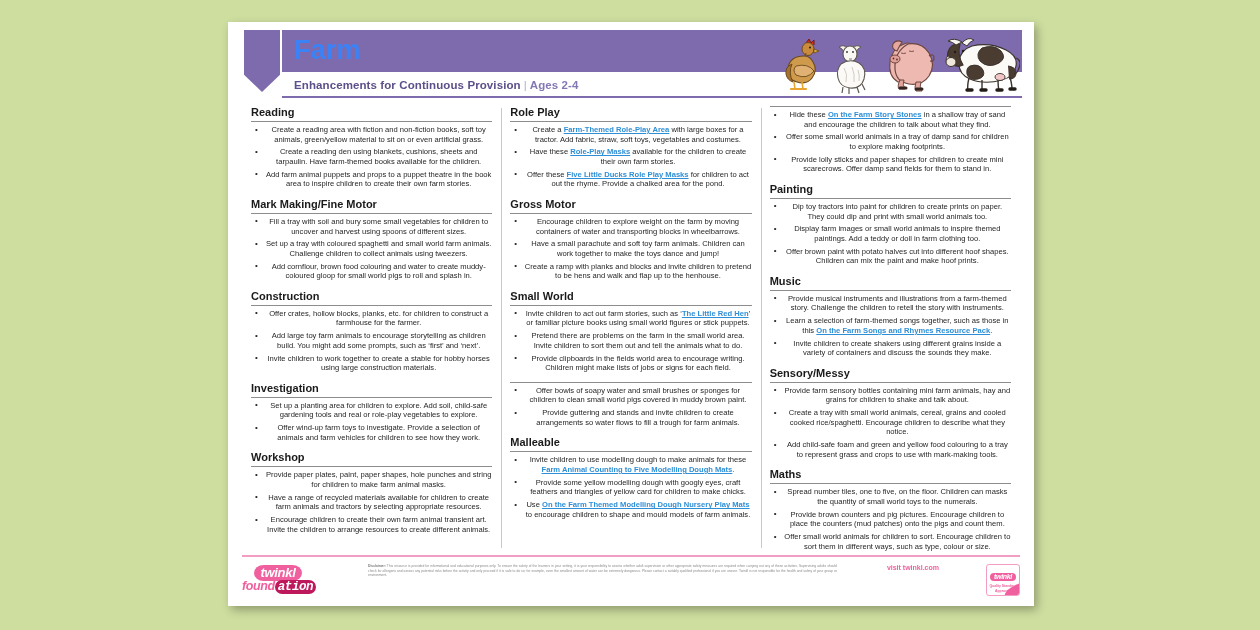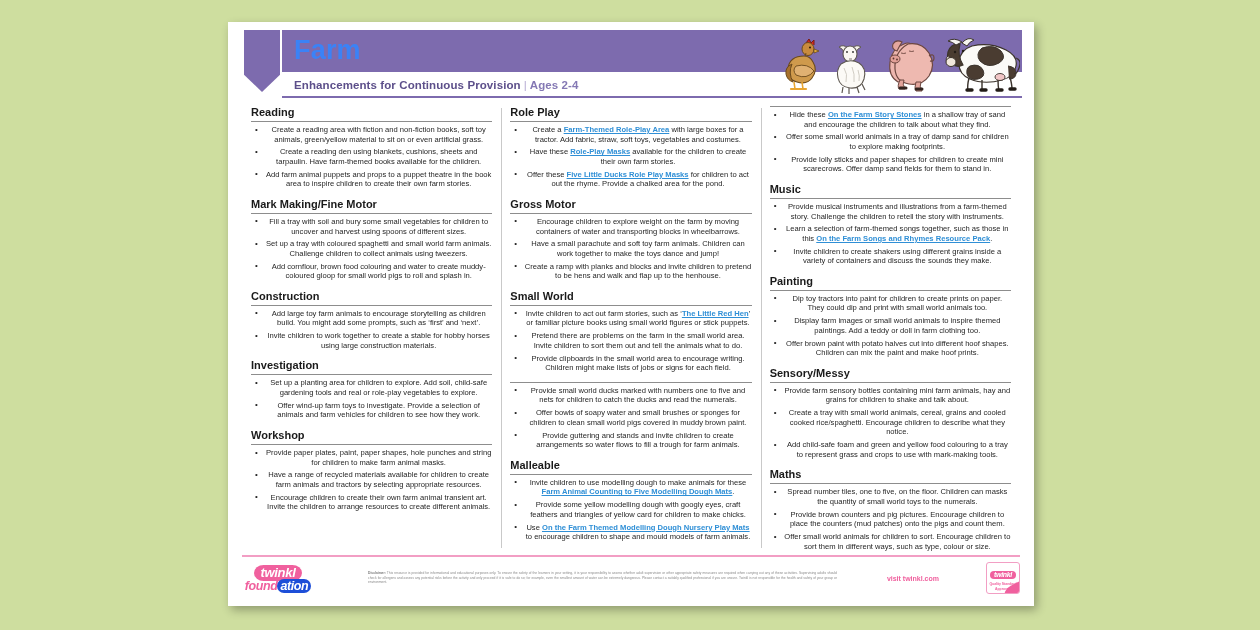--- a/index.html
+++ b/index.html
@@ -149,24 +149,24 @@
   .footer-rule {
     position: absolute;
     left: 14px; right: 14px;
     bottom: 49px;
     height: 2px;
     background: #f29ec4;
   }
   .footer {
     position: absolute;
     left: 14px; right: 14px;
-    bottom: 7px;
+    bottom: 0;
     height: 42px;
     display: flex;
-    align-items: center;
+    align-items: flex-start;
     gap: 40px;
   }
   .twinkl-foundation {
     width: 72px;
     flex: 0 0 72px;
     text-align: center;
     line-height: 1;
   }
   .tf-top {
     color: #ffffff;
@@ -182,24 +182,25 @@
   .tf-bottom {
     color: #f0609e;
     font-size: 12.5px;
     font-weight: bold;
     font-style: italic;
     letter-spacing: -.4px;
     margin-top: -1px;
     display: block;
   }
   .tf-bottom .inv {
-    background: #1d4ed8;
+    background: #be185d;
     color: #ffffff;
     border-radius: 7px;
     padding: 0 3px;
+    font-family: Liberation Mono, monospace;
   }
   .disclaimer {
     flex: 1 1 auto;
     padding: 0 10px 0 14px;
     font-size: 3.3px;
     line-height: 4.6px;
     color: #8a8a8a;
     text-align: justify;
   }
   .disclaimer b { color: #7a7a7a; }
@@ -343,20 +344,21 @@
             <ul class="items">
               <li>Fill a tray with soil and bury some small vegetables for children to uncover and harvest using spoons of different sizes.</li>
               <li>Set up a tray with coloured spaghetti and small world farm animals. Challenge children to collect animals using tweezers.</li>
               <li>Add cornflour, brown food colouring and water to create muddy-coloured gloop for small world pigs to roll and splash in.</li>
             </ul>
           </div>
           <div class="section">
             <div class="sec-title">Construction</div>
             <div class="sec-rule"></div>
             <ul class="items">
+              <li>Offer crates, hollow blocks, planks, etc. for children to construct a farmhouse for the farmer.</li>
               <li>Add large toy farm animals to encourage storytelling as children build. You might add some prompts, such as ‘first’ and ‘next’.</li>
               <li>Invite children to work together to create a stable for hobby horses using large construction materials.</li>
             </ul>
           </div>
           <div class="section">
             <div class="sec-title">Investigation</div>
             <div class="sec-rule"></div>
             <ul class="items">
               <li>Set up a planting area for children to explore. Add soil, child-safe gardening tools and real or role-play vegetables to explore.</li>
               <li>Offer wind-up farm toys to investigate. Provide a selection of animals and farm vehicles for children to see how they work.</li>
@@ -390,27 +392,26 @@
               <li>Have a small parachute and soft toy farm animals. Children can work together to make the toys dance and jump!</li>
               <li>Create a ramp with planks and blocks and invite children to pretend to be hens and walk and flap up to the henhouse.</li>
             </ul>
           </div>
           <div class="section">
             <div class="sec-title">Small World</div>
             <div class="sec-rule"></div>
             <ul class="items">
               <li>Invite children to act out farm stories, such as ‘<a class="lnk">The Little Red Hen</a>’ or familiar picture books using small world figures or stick puppets.</li>
               <li>Pretend there are problems on the farm in the small world area. Invite children to sort them out and tell the animals what to do.</li>
-              <li>Provide clipboards in the small world area to encourage writing. Children might make lists of jobs or signs for each field.</li>
-            </ul>
-          </div>
-          <div class="section">
-            <div class="sec-rule"></div>
-            <ul class="items">
-              <li>Provide small world ducks marked with numbers one to five and nets for children to catch the ducks and read the numerals.</li>
+              <li>Provide clipboards in the fields world area to encourage writing. Children might make lists of jobs or signs for each field.</li>
+            </ul>
+          </div>
+          <div class="section">
+            <div class="sec-rule"></div>
+            <ul class="items">
               <li>Offer bowls of soapy water and small brushes or sponges for children to clean small world pigs covered in muddy brown paint.</li>
               <li>Provide guttering and stands and invite children to create arrangements so water flows to fill a trough for farm animals.</li>
             </ul>
           </div>
           <div class="section">
             <div class="sec-title">Malleable</div>
             <div class="sec-rule"></div>
             <ul class="items">
               <li>Invite children to use modelling dough to make animals for these <a class="lnk">Farm Animal Counting to Five Modelling Dough Mats</a>.</li>
               <li>Provide some yellow modelling dough with googly eyes, craft feathers and triangles of yellow card for children to make chicks.</li>
@@ -421,35 +422,35 @@
         <div class="col">
           <div class="section">
             <div class="sec-rule"></div>
             <ul class="items">
               <li>Hide these <a class="lnk">On the Farm Story Stones</a> in a shallow tray of sand and encourage the children to talk about what they find.</li>
               <li>Offer some small world animals in a tray of damp sand for children to explore making footprints.</li>
               <li>Provide lolly sticks and paper shapes for children to create mini scarecrows. Offer damp sand fields for them to stand in.</li>
             </ul>
           </div>
           <div class="section">
+            <div class="sec-title">Painting</div>
+            <div class="sec-rule"></div>
+            <ul class="items">
+              <li>Dip toy tractors into paint for children to create prints on paper. They could dip and print with small world animals too.</li>
+              <li>Display farm images or small world animals to inspire themed paintings. Add a teddy or doll in farm clothing too.</li>
+              <li>Offer brown paint with potato halves cut into different hoof shapes. Children can mix the paint and make hoof prints.</li>
+            </ul>
+          </div>
+          <div class="section">
             <div class="sec-title">Music</div>
             <div class="sec-rule"></div>
             <ul class="items">
               <li>Provide musical instruments and illustrations from a farm-themed story. Challenge the children to retell the story with instruments.</li>
               <li>Learn a selection of farm-themed songs together, such as those in this <a class="lnk">On the Farm Songs and Rhymes Resource Pack</a>.</li>
               <li>Invite children to create shakers using different grains inside a variety of containers and discuss the sounds they make.</li>
-            </ul>
-          </div>
-          <div class="section">
-            <div class="sec-title">Painting</div>
-            <div class="sec-rule"></div>
-            <ul class="items">
-              <li>Dip toy tractors into paint for children to create prints on paper. They could dip and print with small world animals too.</li>
-              <li>Display farm images or small world animals to inspire themed paintings. Add a teddy or doll in farm clothing too.</li>
-              <li>Offer brown paint with potato halves cut into different hoof shapes. Children can mix the paint and make hoof prints.</li>
             </ul>
           </div>
           <div class="section">
             <div class="sec-title">Sensory/Messy</div>
             <div class="sec-rule"></div>
             <ul class="items">
               <li>Provide farm sensory bottles containing mini farm animals, hay and grains for children to shake and talk about.</li>
               <li>Create a tray with small world animals, cereal, grains and cooled cooked rice/spaghetti. Encourage children to describe what they notice.</li>
               <li>Add child-safe foam and green and yellow food colouring to a tray to represent grass and crops to use with mark-making tools.</li>
             </ul>

